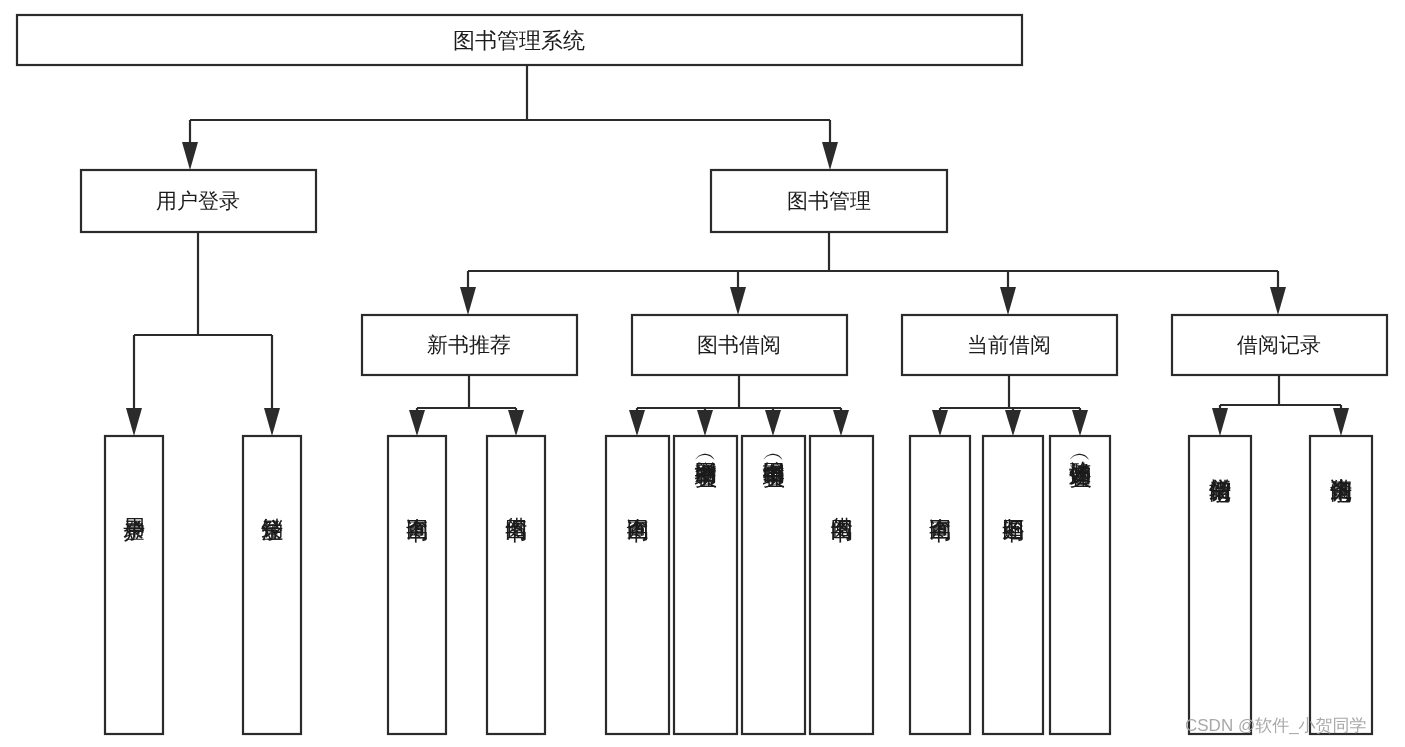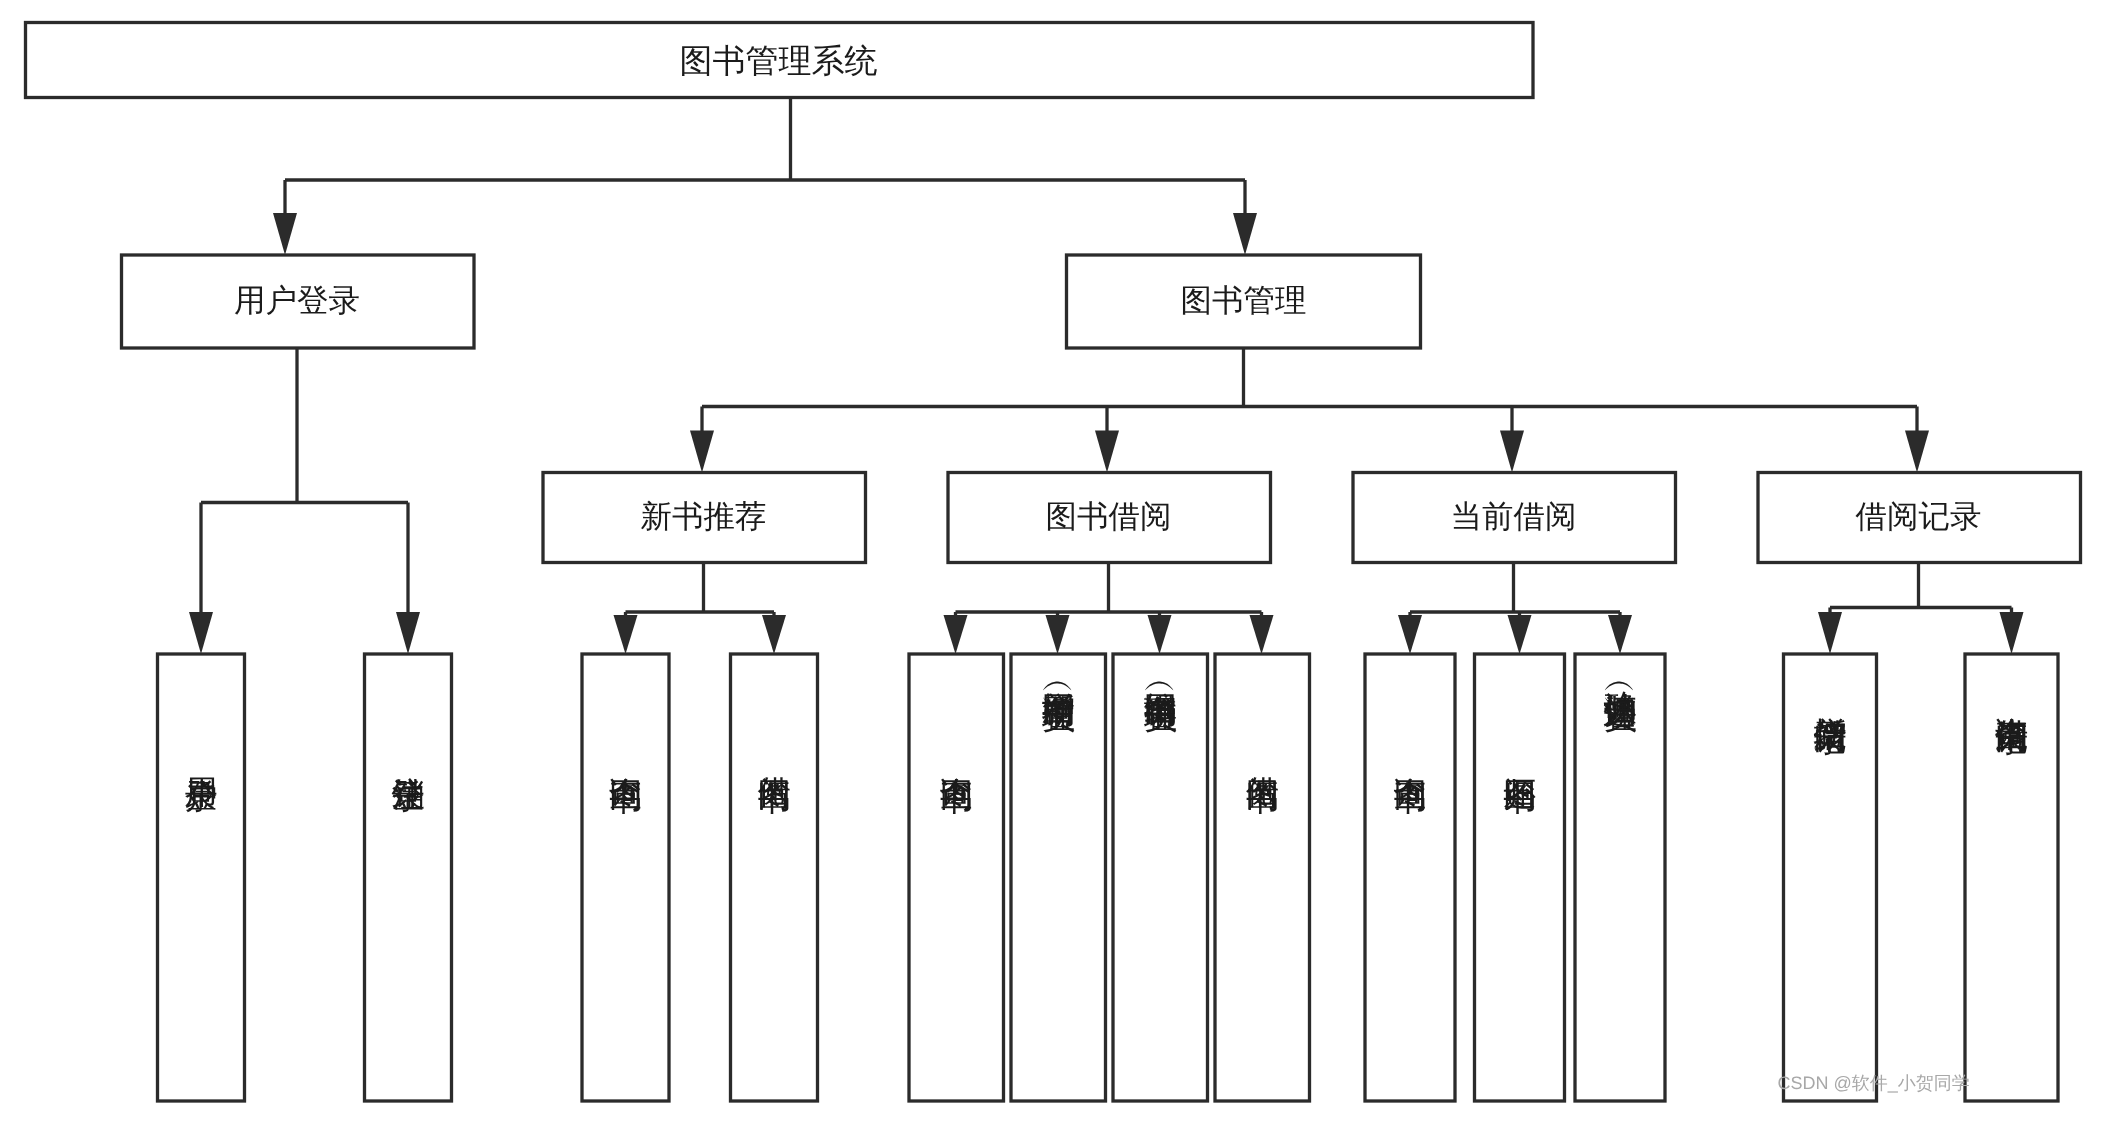--- a/index.html
+++ b/index.html
@@ -67,21 +67,21 @@
     align-items: center;
     justify-content: flex-start;
     white-space: nowrap;
     pointer-events: none;
   }
   .watermark {
     position: absolute;
     left: 1185px;
     top: 714px;
     font-family: "Liberation Sans", "DejaVu Sans", sans-serif;
-    font-size: 12px;
+    font-size: 17px;
     color: #a8a8a8;
     white-space: nowrap;
   }
 </style>
 </head>
 <body>
 
 <div id="diagram-root">
 
   <svg id="diagram-svg" viewBox="0 0 1405 747">

